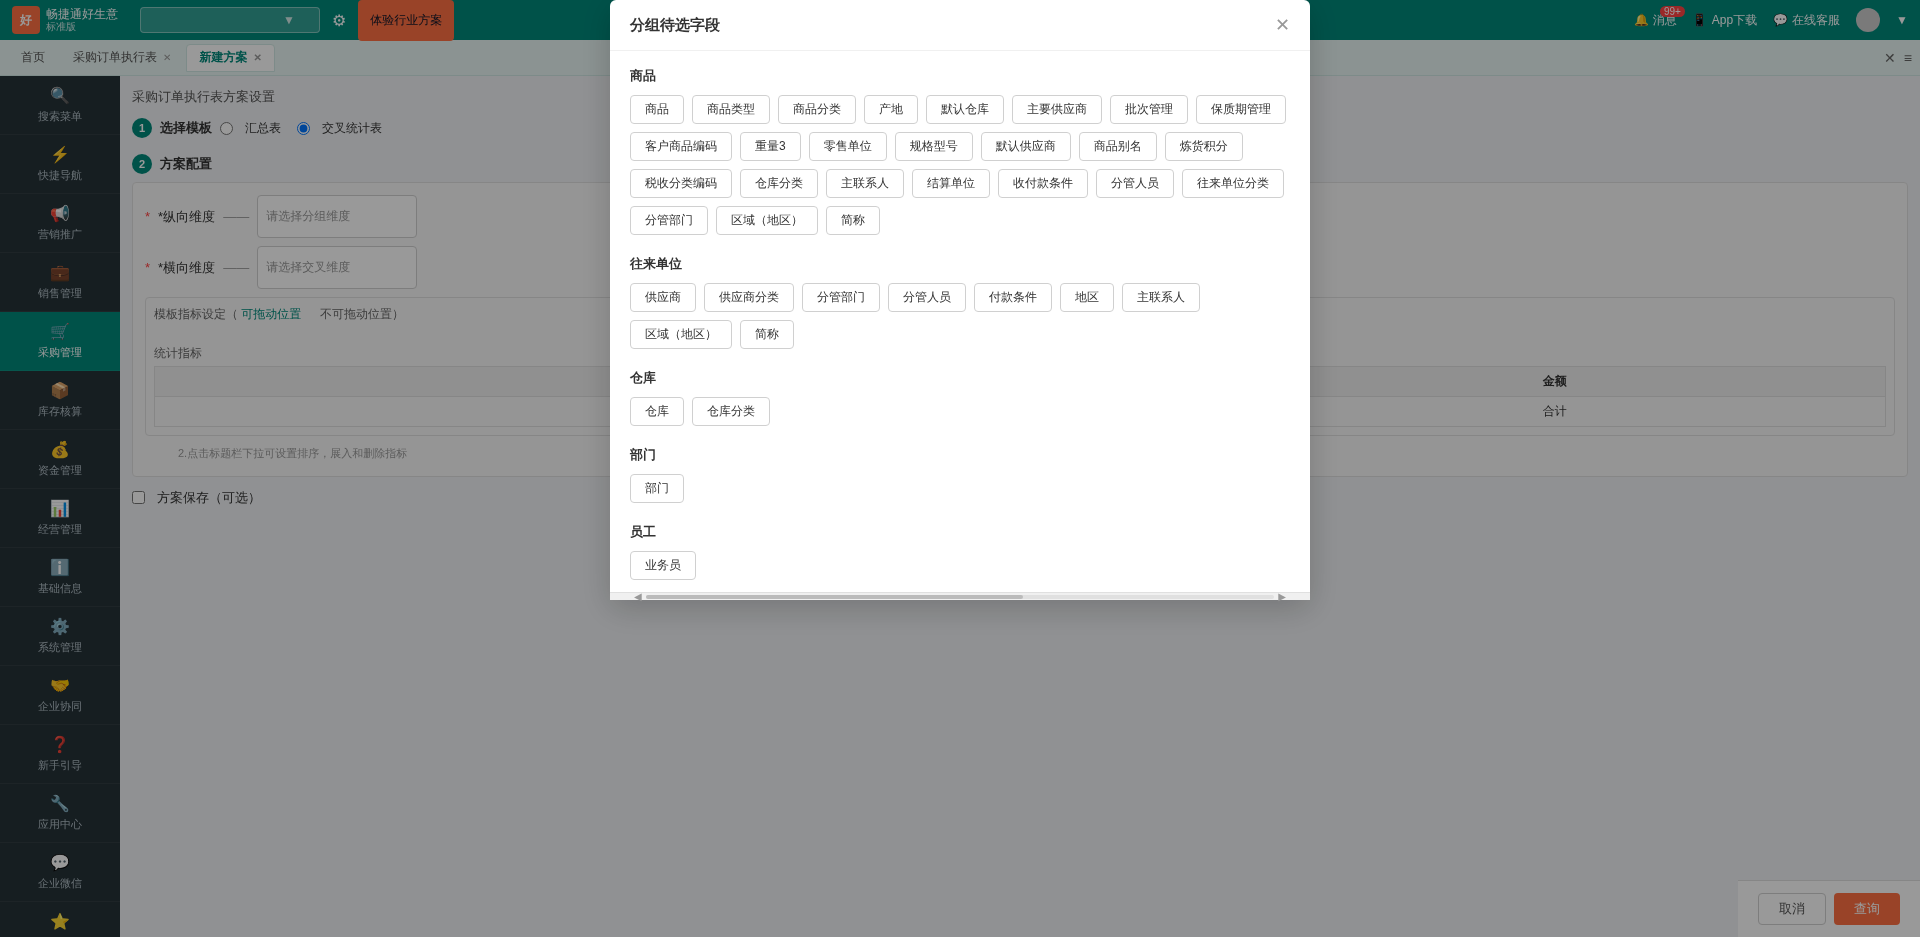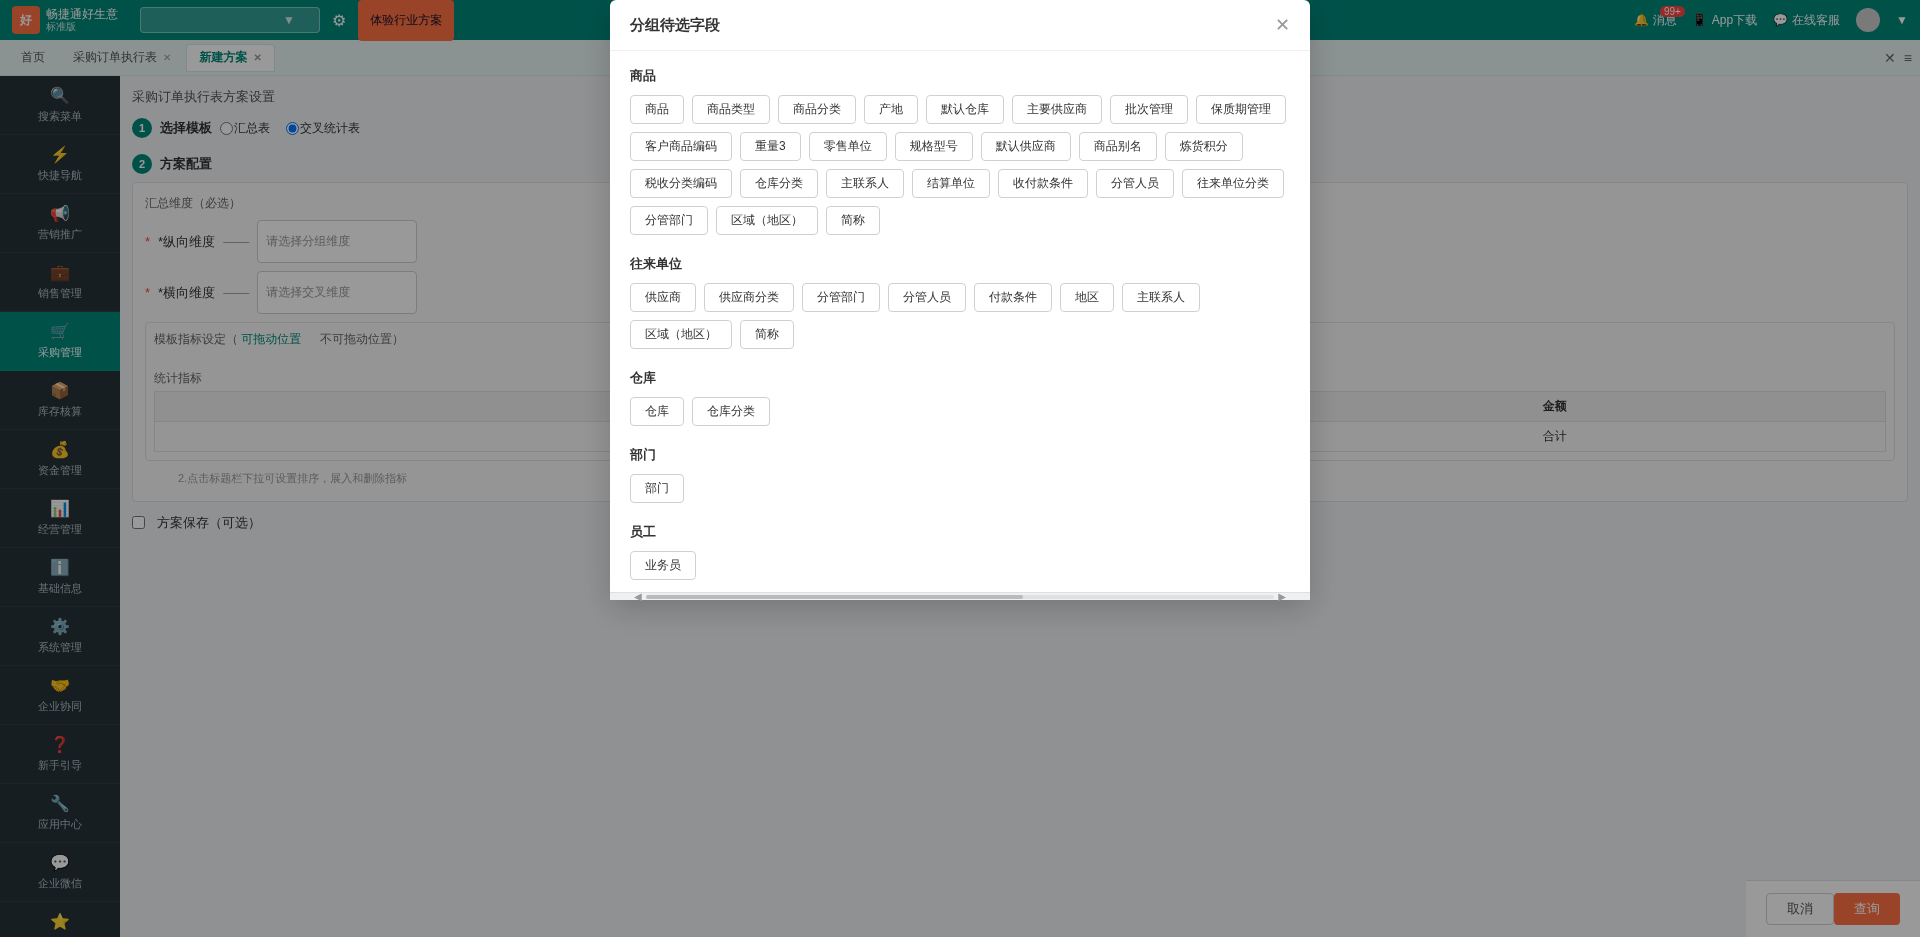--- a/index.html
+++ b/index.html
@@ -141,21 +141,21 @@
     }
     .step-num {
       width: 20px; height: 20px; border-radius: 50%;
       background: #00897b; color: white;
       display: flex; align-items: center; justify-content: center;
       font-size: 11px; font-weight: bold; flex-shrink: 0;
     }
     .step-title { font-size: 13px; font-weight: bold; color: #333; }
 
     .template-options { display: flex; gap: 16px; align-items: center; }
-    .radio-option { display: flex; gap: 1px; font-size: 12px; cursor: pointer; }
+    .radio-option { display: flex; gap: 12px; font-size: 12px; cursor: pointer; }
 
     .config-section {
       background: #f9f9f9;
       border: 1px solid #e0e0e0;
       border-radius: 4px;
       padding: 12px;
     }
     .config-label { font-size: 12px; color: #666; margin-bottom: 8px; }
     .config-row {
       display: flex; align-items: center; gap: 8px;
@@ -185,21 +185,21 @@
       font-size: 12px;
       text-align: center;
     }
     .indicator-table th { background: #f0f0f0; }
 
     .hint-text { font-size: 11px; color: #999; margin-top: 8px; line-height: 1.8; }
 
     .bottom-bar {
       position: fixed; bottom: 0; right: 0;
       padding: 12px 20px;
-      display: flex; justify-content: flex-end;
+      display: flex; gap: 8px; justify-content: flex-end;
       background: white;
       border-top: 1px solid #e0e0e0;
     }
     .btn-cancel {
       padding: 6px 20px; border: 1px solid #d0d0d0;
       border-radius: 4px; background: white;
       font-size: 13px; cursor: pointer; color: #555;
     }
     .btn-confirm {
       padding: 6px 20px; border: none;
@@ -418,21 +418,20 @@
         </div>
       </div>
     </div>
 
     <div class="step-section">
       <div class="step-header">
         <div class="step-num">2</div>
         <div class="step-title">方案配置</div>
       </div>
       <div class="config-section">
-        <div class="config-label">汇总维度（必选）</div>
         <div class="config-row">
           <span class="required-star">*</span>
           <span>*纵向维度</span>
           <span class="config-arrow">——</span>
           <div class="config-select">请选择分组维度</div>
         </div>
         <div class="config-row">
           <span class="required-star">*</span>
           <span>*横向维度</span>
           <span class="config-arrow">——</span>

